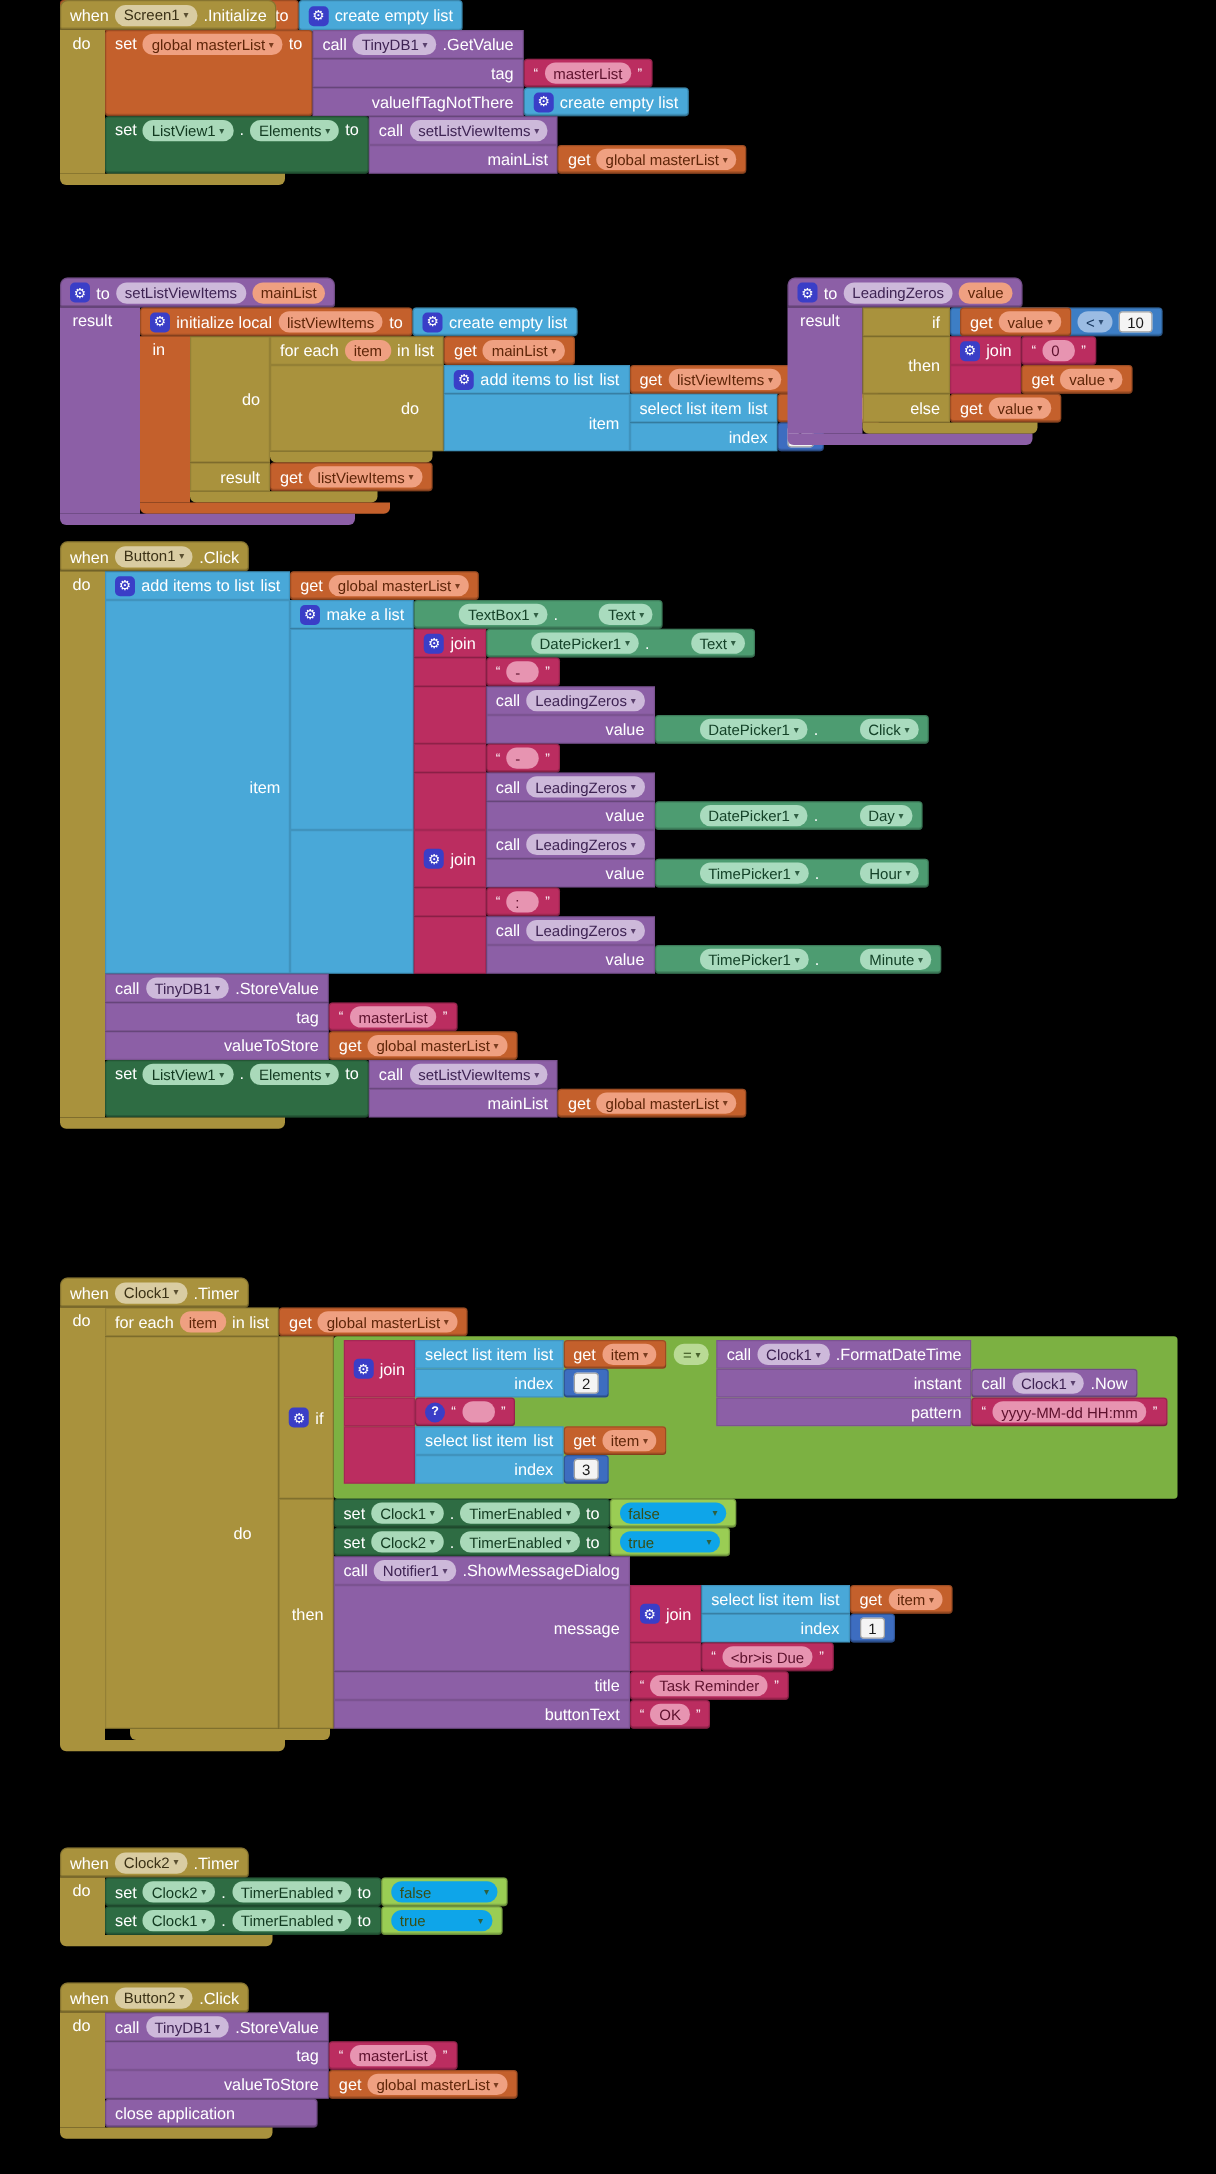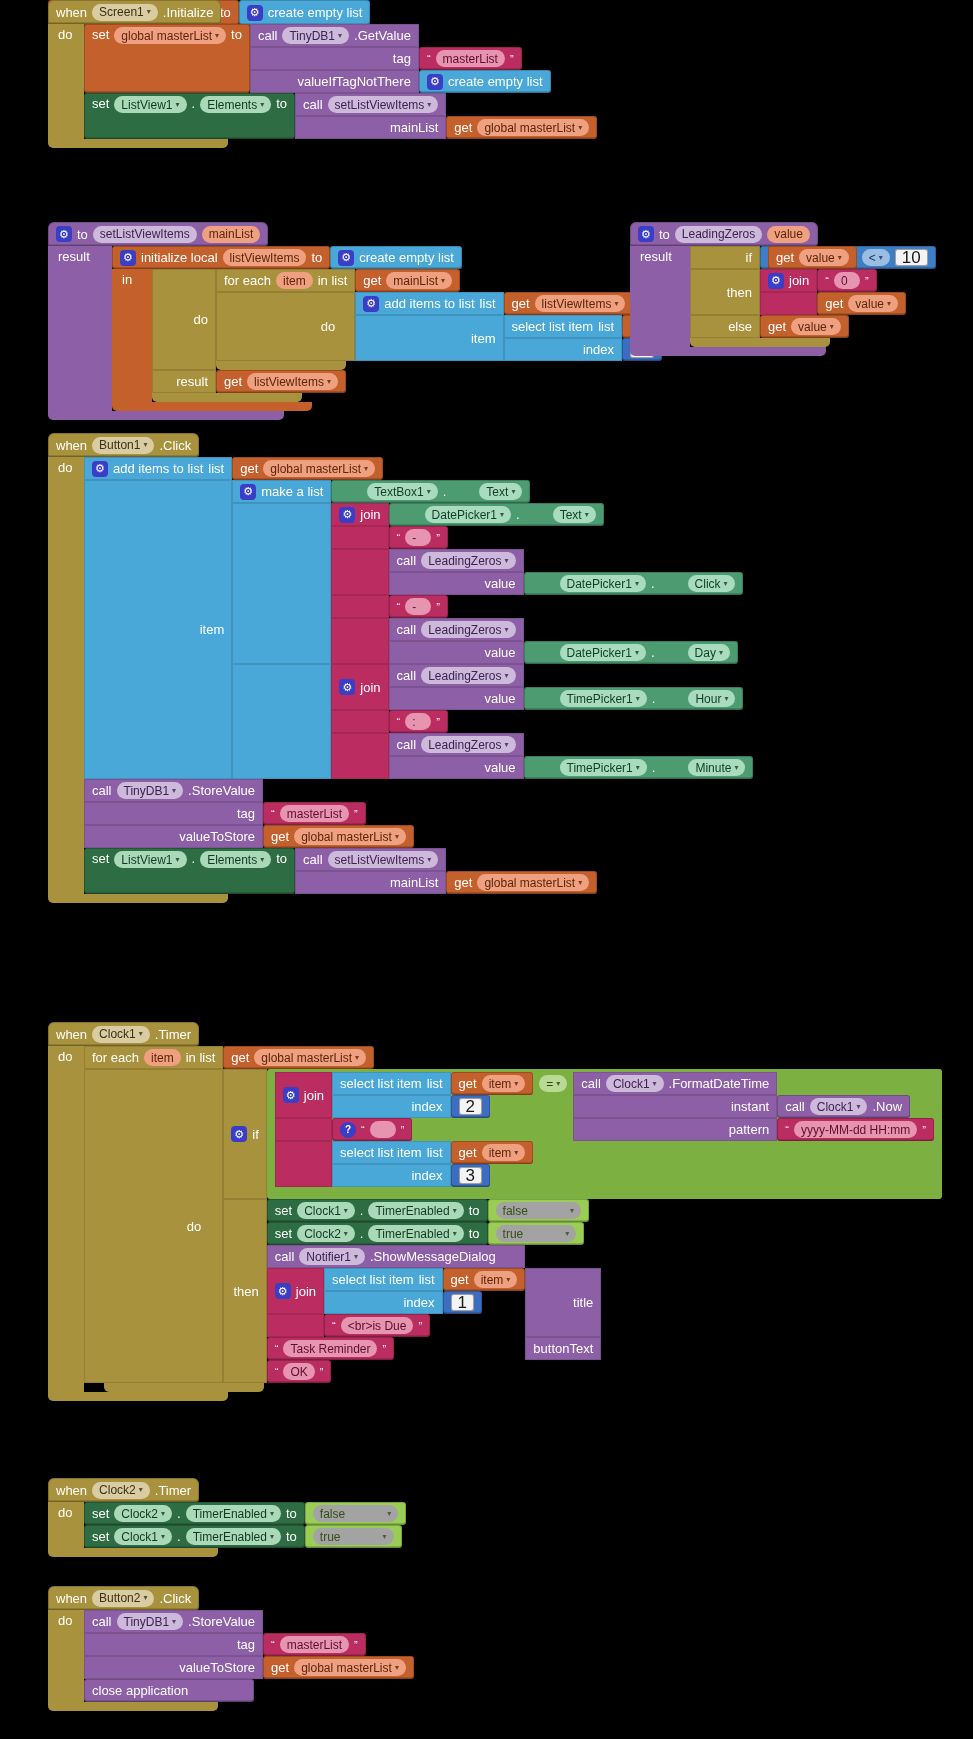--- a/index.html
+++ b/index.html
@@ -15,41 +15,41 @@
   .hat{height:24px;border-radius:6px 6px 3px 0;}
   .grow{align-self:stretch;height:auto;align-items:flex-start;padding-top:3px;}
   .pill{display:inline-flex;align-items:center;gap:3px;height:17px;padding:0 7px;border-radius:9px;
         font-size:12px;white-space:nowrap;}
   .dd{font-size:8px;line-height:1;opacity:.8;}
   .badge{flex:none;width:16px;height:16px;border-radius:4px;background:#3A3EC7;color:#fff;
          display:inline-flex;align-items:center;justify-content:center;font-size:11px;}
   .badge.rnd{border-radius:50%;font-size:10px;font-weight:bold;}
   .q{font-size:11px;opacity:.95;}
   .nf{display:inline-flex;align-items:center;height:17px;padding:0 7px;border-radius:3px;
-      background:#F4F4F4;color:#1a1a1a;font-size:17px;box-shadow:inset 0 0 0 1px rgba(0,0,0,.35);}
+      background:#F4F4F4;color:#1a1a1a;font-size:12px;box-shadow:inset 0 0 0 1px rgba(0,0,0,.35);}
   .xb{display:grid;grid-template-columns:max-content max-content;align-items:stretch;justify-items:start;}
   .xc{display:flex;align-items:center;gap:5px;min-height:23px;padding:0 8px;color:#fff;font-size:13px;
       width:100%;box-sizing:border-box;white-space:nowrap;box-shadow:inset 0 0 0 1px rgba(0,0,0,.12);}
   .xc.lbl{justify-content:flex-end;}
   .xv{display:flex;align-items:flex-start;min-height:23px;}
   .wl{display:flex;align-items:flex-start;padding:3px 8px 0 10px;color:#fff;font-size:13px;
       min-width:36px;box-sizing:border-box;}
   .lip{height:9px;border-radius:0 0 5px 5px;}
   .eq{display:flex;align-items:flex-start;gap:6px;padding:3px 8px 12px 8px;border-radius:3px;}
   .eq>.pill{margin-top:3px;}
   
   .c-ctl{background:#A9923D;} .c-ctl>.pill{background:#D9CCA2;color:#3B3116;}
   .c-var{background:#C4602C;} .c-var>.pill{background:#EFA081;color:#5E2508;}
   .c-lst{background:#49A8D8;}
   .c-txt{background:#BB2D60;} .c-txt>.pill{background:#E794B1;color:#5C102C;min-width:12px;}
   .c-prc{background:#8C5FA6;} .c-prc>.pill{background:#CDB9DA;color:#3E2353;}
   .c-cset{background:#2E6C43;} .c-cset>.pill{background:#A9D9B9;color:#123A20;}
   .c-cget{background:#4D9C71;} .c-cget>.pill{background:#A9DBBE;color:#144228;margin-left:28px;}
   .c-log{background:#7CB142;}  .c-log>.pill{background:#B9DA95;color:#2C4511;}
-  .c-loglit{background:#9ACD54;} .c-loglit>.pill{background:#a3a3a3;color:#374F15;gap:42px;}
+  .c-loglit{background:#9ACD54;} .c-loglit>.pill{background:#0ea5e9;color:#374F15;gap:42px;}
   .c-mth{background:#3D6DC0;}
   .c-cmp{background:#3D7EC5;} .c-cmp>.pill{background:#9BBCE3;color:#15355C;}
   .pv{background:#EFA081 !important;color:#5E2508 !important;}
 </style>
 </head>
 <body>
 
 <div class="g" style="left:0;top:0">
   <div class="row">
     <div class="blk c-var h25">
@@ -870,20 +870,23 @@
                   <div class="xb">
                     <div class="xc c-prc">
                       <span>call</span>
                       <span class="pill">
                           <span>Notifier1</span>
                           <span class="dd">▾</span>
                         </span>
                       <span>.ShowMessageDialog</span>
                     </div>
                       <div class="xv"></div>
+                    <div class="xc c-prc lbl">
+                        <span>message</span>
+                      </div>
                     <div class="xv">
                       <div class="xb">
                         <div class="xc c-txt">
                           <span class="badge">⚙</span>
                           <span>join</span>
                         </div>
                         <div class="xv">
                           <div class="xb">
                             <div class="xc c-lst">
                                 <span>select list item</span>

